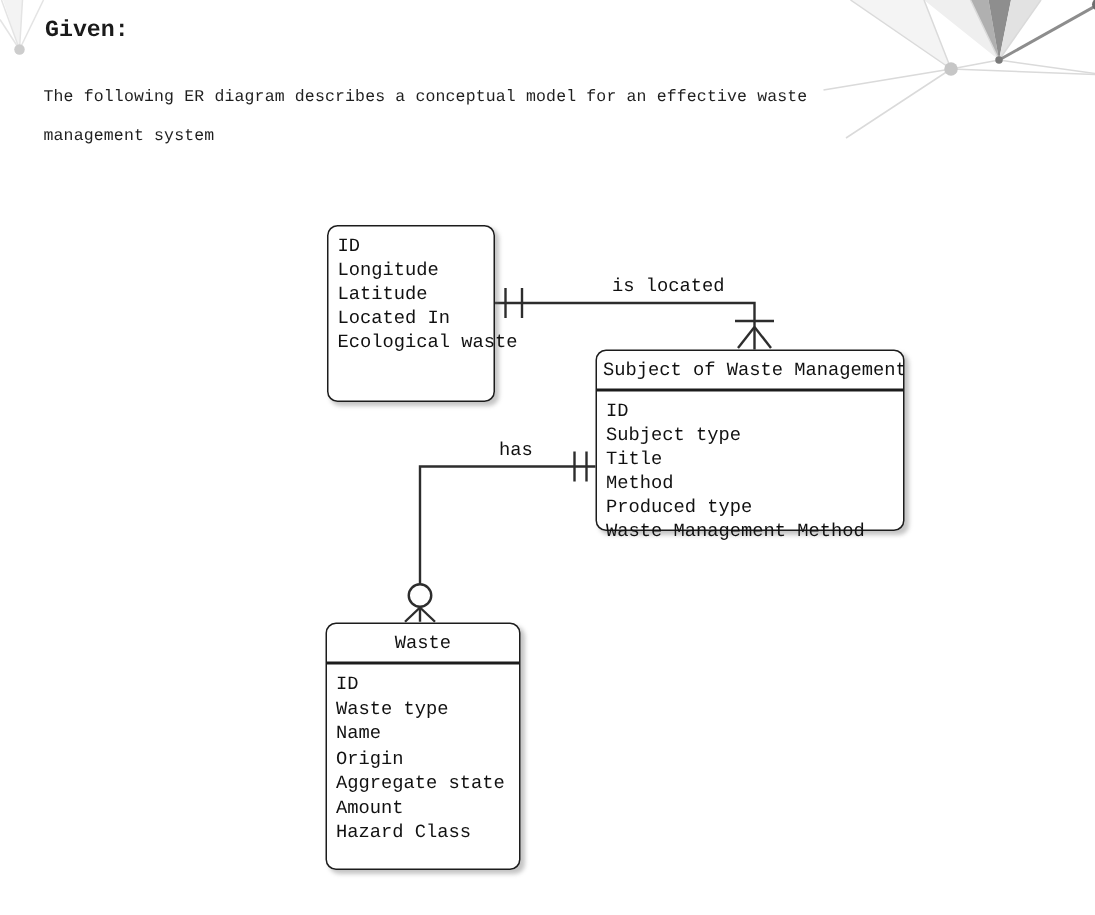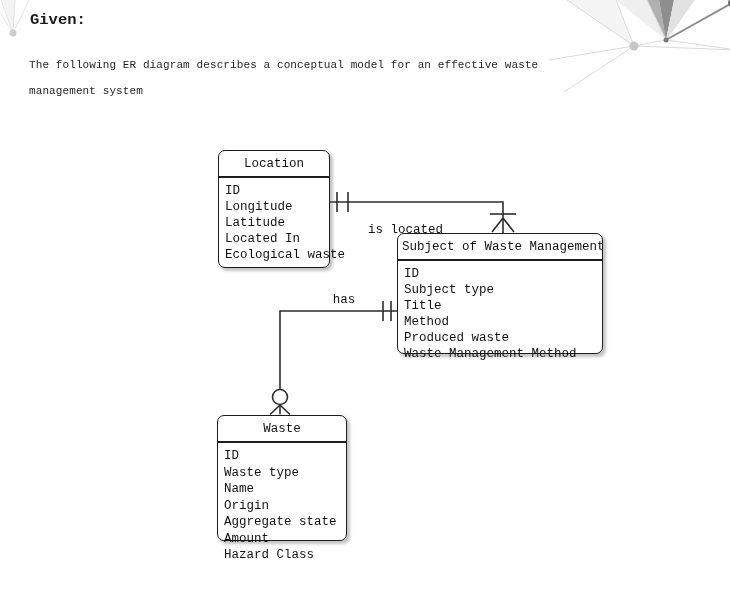--- a/index.html
+++ b/index.html
@@ -30,27 +30,27 @@
   }
   .entity-header{
     text-align:center;border-bottom:2px solid #1c1c1c;
     padding:6px 4px 5px 4px;white-space:nowrap;overflow:hidden;
   }
   .entity-attrs{padding:5px 4px 4px 6px;}
   .attr{line-height:16px;white-space:nowrap;}
 
   .ent-location{left:218px;top:150px;width:112px;height:118px;}
   .ent-subject{left:397px;top:233px;width:206px;height:121px;}
-  .ent-waste{left:217px;top:415px;width:130px;height:126px;}
+  .ent-waste{left:217px;top:415px;width:130px;height:165px;}
   .ent-waste .attr{line-height:16.5px;}
 
   .rel-label{
     position:absolute;font-size:12.5px;color:#111;text-align:center;white-space:nowrap;
   }
-  .lbl-islocated{left:368px;top:184px;width:68px;margin-top:39px;}
+  .lbl-islocated{left:408px;top:184px;width:68px;}
   .lbl-has{left:322px;top:293px;width:44px;}
 </style>
 </head>
 <body>
 
 <div class="page">
 
   <svg class="deco deco-tl" width="48" height="72" viewBox="0 0 48 72">
     <polygon points="2,0 15,0 13,33" fill="#f3f3f3"></polygon>
     <g stroke="#e4e4e4" stroke-width="1" fill="none">
@@ -123,38 +123,37 @@
           <path d="M280,405 V414.5"></path>
           <path d="M280,405 L290,414.5"></path>
         </g>
       </g>
     </svg>
 
     <div class="rel-label lbl-islocated">is located</div>
     <div class="rel-label lbl-has">has</div>
 
     <div class="entity ent-location">
-      <div class="entity-header">Location</div>
       <div class="entity-attrs">
         <div class="attr">ID</div>
         <div class="attr">Longitude</div>
         <div class="attr">Latitude</div>
         <div class="attr">Located In</div>
         <div class="attr">Ecological waste</div>
       </div>
     </div>
 
     <div class="entity ent-subject">
       <div class="entity-header">Subject of Waste Management</div>
       <div class="entity-attrs">
         <div class="attr">ID</div>
         <div class="attr">Subject type</div>
         <div class="attr">Title</div>
         <div class="attr">Method</div>
-        <div class="attr">Produced waste</div>
+        <div class="attr">Produced type</div>
         <div class="attr">Waste Management Method</div>
       </div>
     </div>
 
     <div class="entity ent-waste">
       <div class="entity-header">Waste</div>
       <div class="entity-attrs">
         <div class="attr">ID</div>
         <div class="attr">Waste type</div>
         <div class="attr">Name</div>

